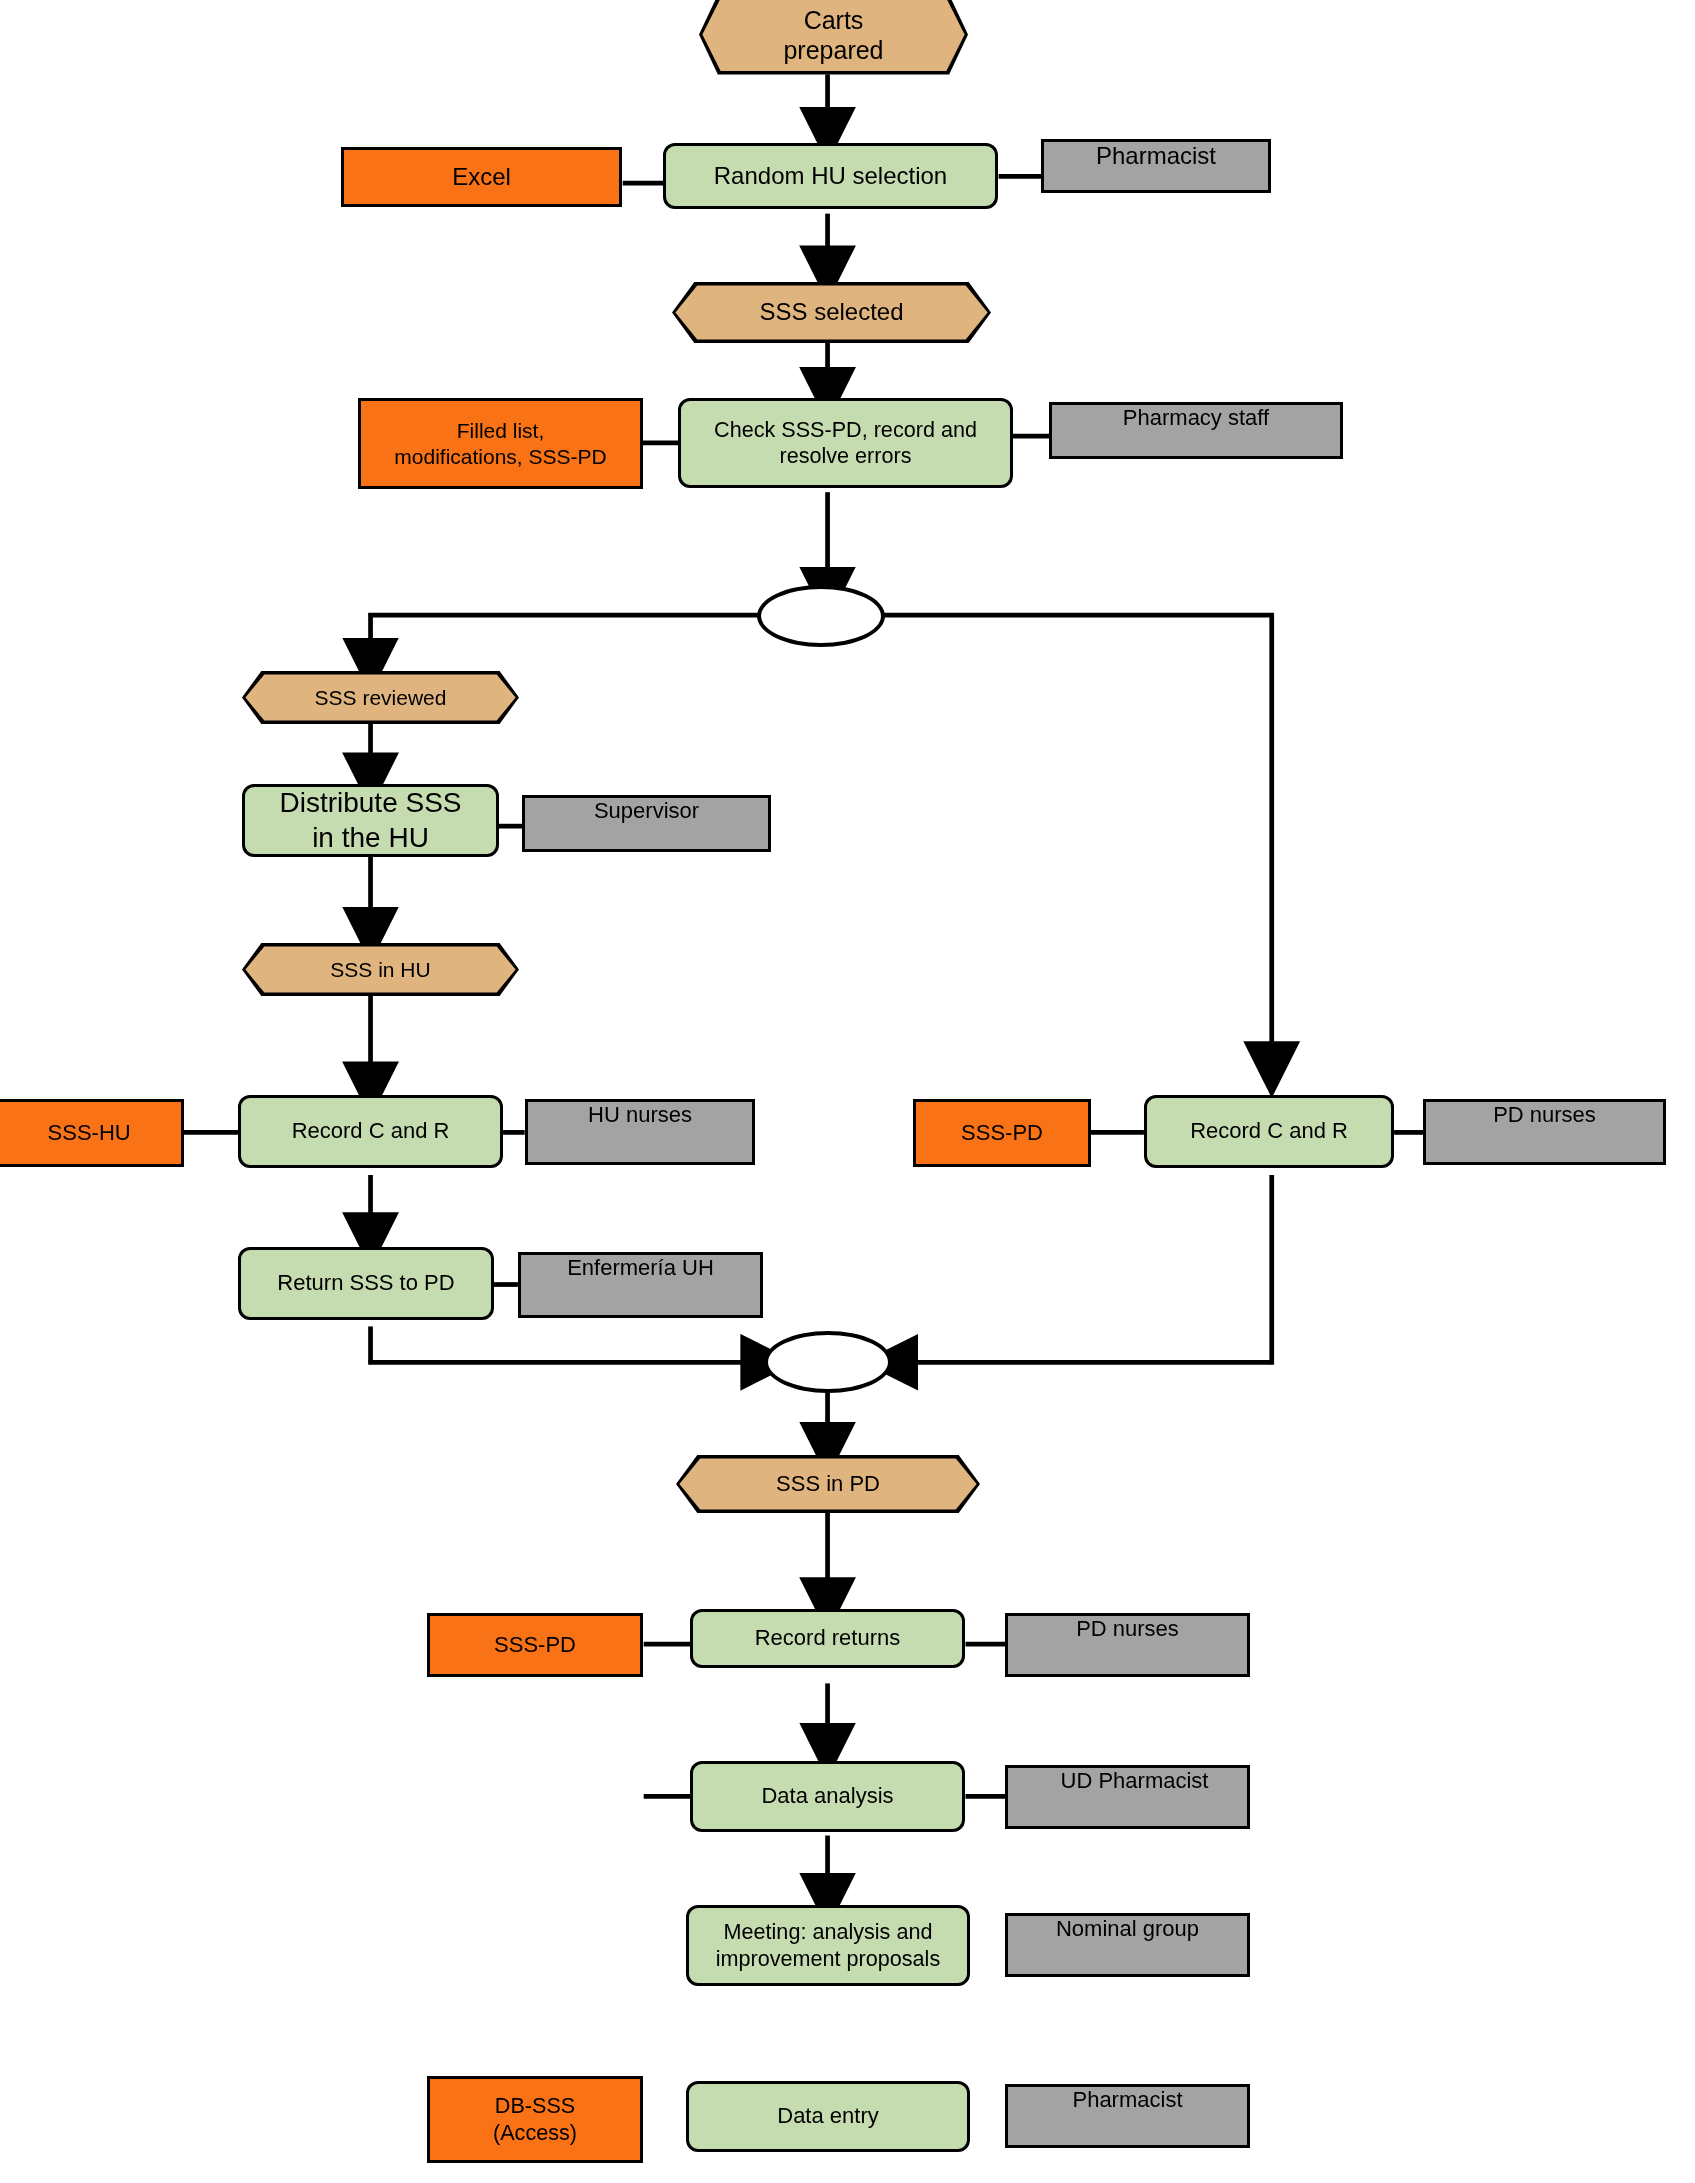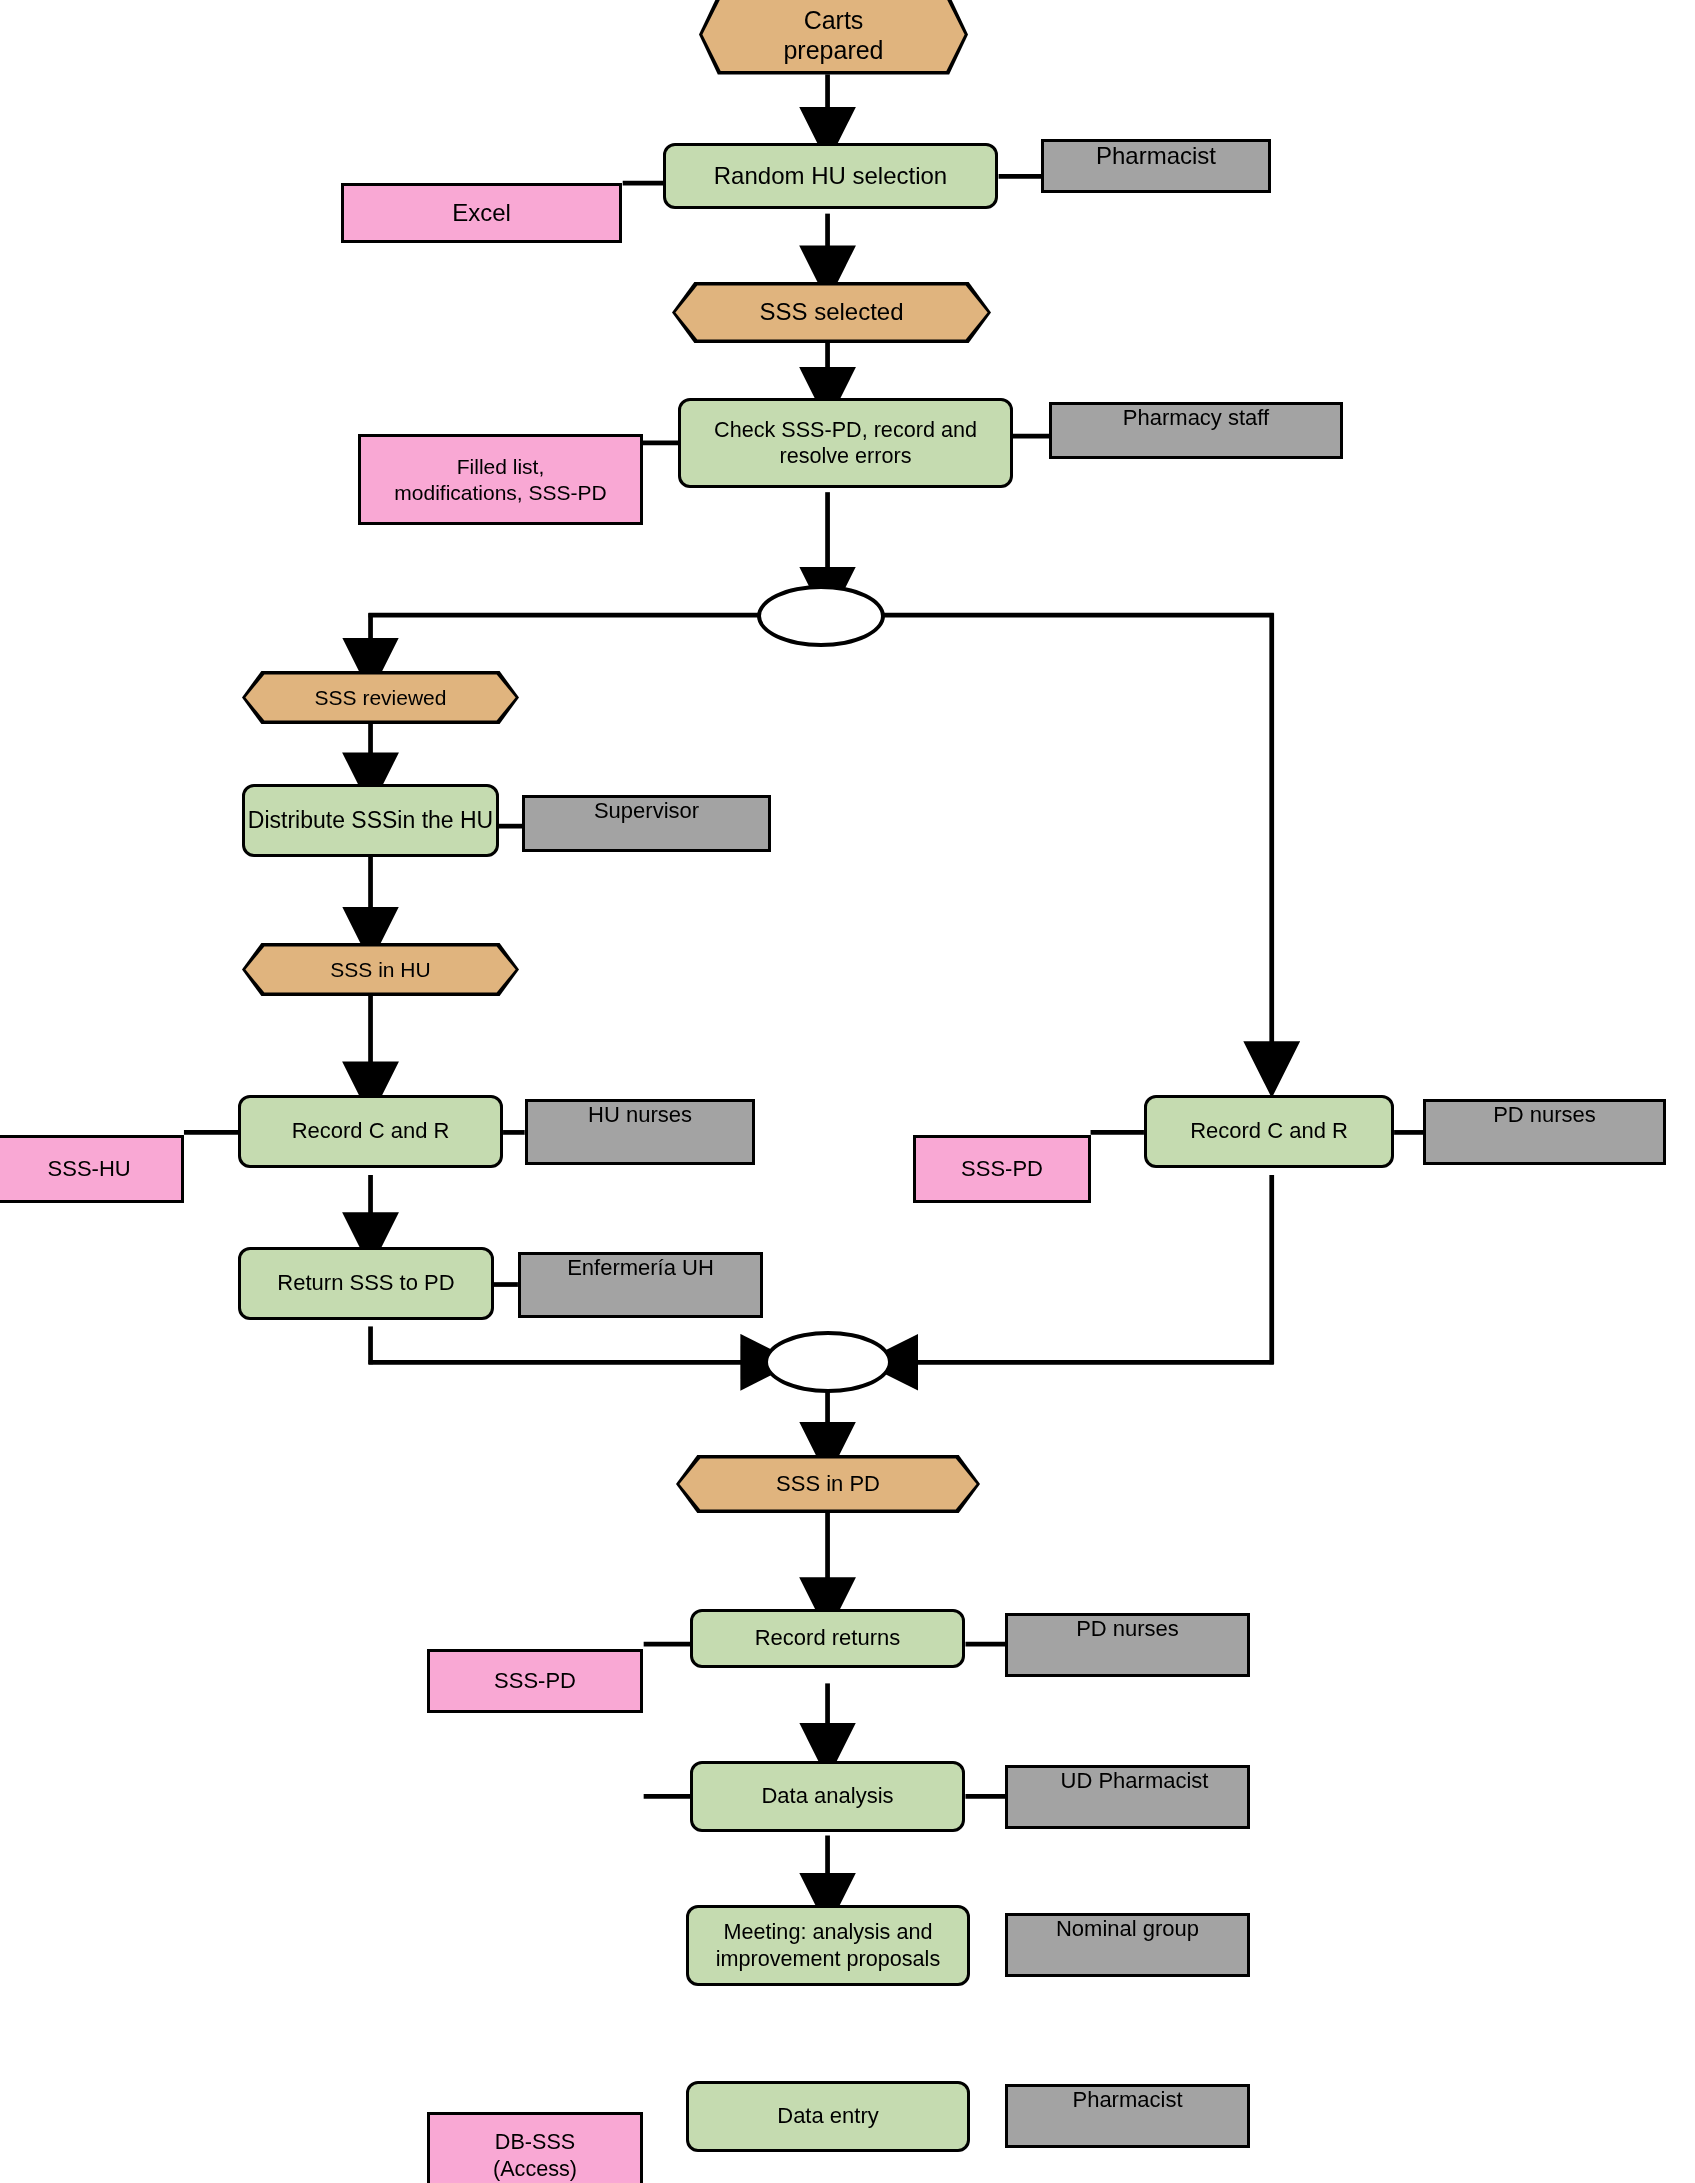--- a/index.html
+++ b/index.html
@@ -35,24 +35,23 @@
     line-height: 1.22;
   }
   
   .activity {
     background: #c5dbb0;
     border: 3.4px solid #000000;
     border-radius: 12px;
   }
   
   .datastore {
-    background: #f9a8d4;
+    background: #f97316;
     border: 3.4px solid #000000;
     border-radius: 0;
-    margin-top: 36px;
   }
   
   .role {
     background: #a3a3a3;
     border: 3.4px solid #000000;
     border-radius: 0;
     position: absolute;
     box-sizing: border-box;
     display: flex;
     align-items: flex-start;
@@ -235,21 +234,21 @@
   </div>
 
   <div class="junction" style="left:757px; top:585px; width:128px; height:62px;"></div>
 
   <div class="event" style="left:242px; top:671px; width:277px; height:53px; font-size:21px;">
     <span class="hexfill"></span>
     <span class="hexinner"></span>
     <span class="hexlabel">SSS reviewed</span>
   </div>
 
-  <div class="node activity" style="left:242px; top:784px; width:257px; height:73px; font-size:23px; flex-direction:row;">
+  <div class="node activity" style="left:242px; top:784px; width:257px; height:73px; font-size:28px; flex-direction:column;">
     <span>Distribute SSS</span>
     <span>in the HU</span>
   </div>
 
   <div class="role" style="left:522px; top:795px; width:249px; height:57px; font-size:22px;">
     <span class="seg-edge"></span>
     <span class="seg-main">Supervisor</span>
     <span class="seg-edge right"></span>
   </div>
 

